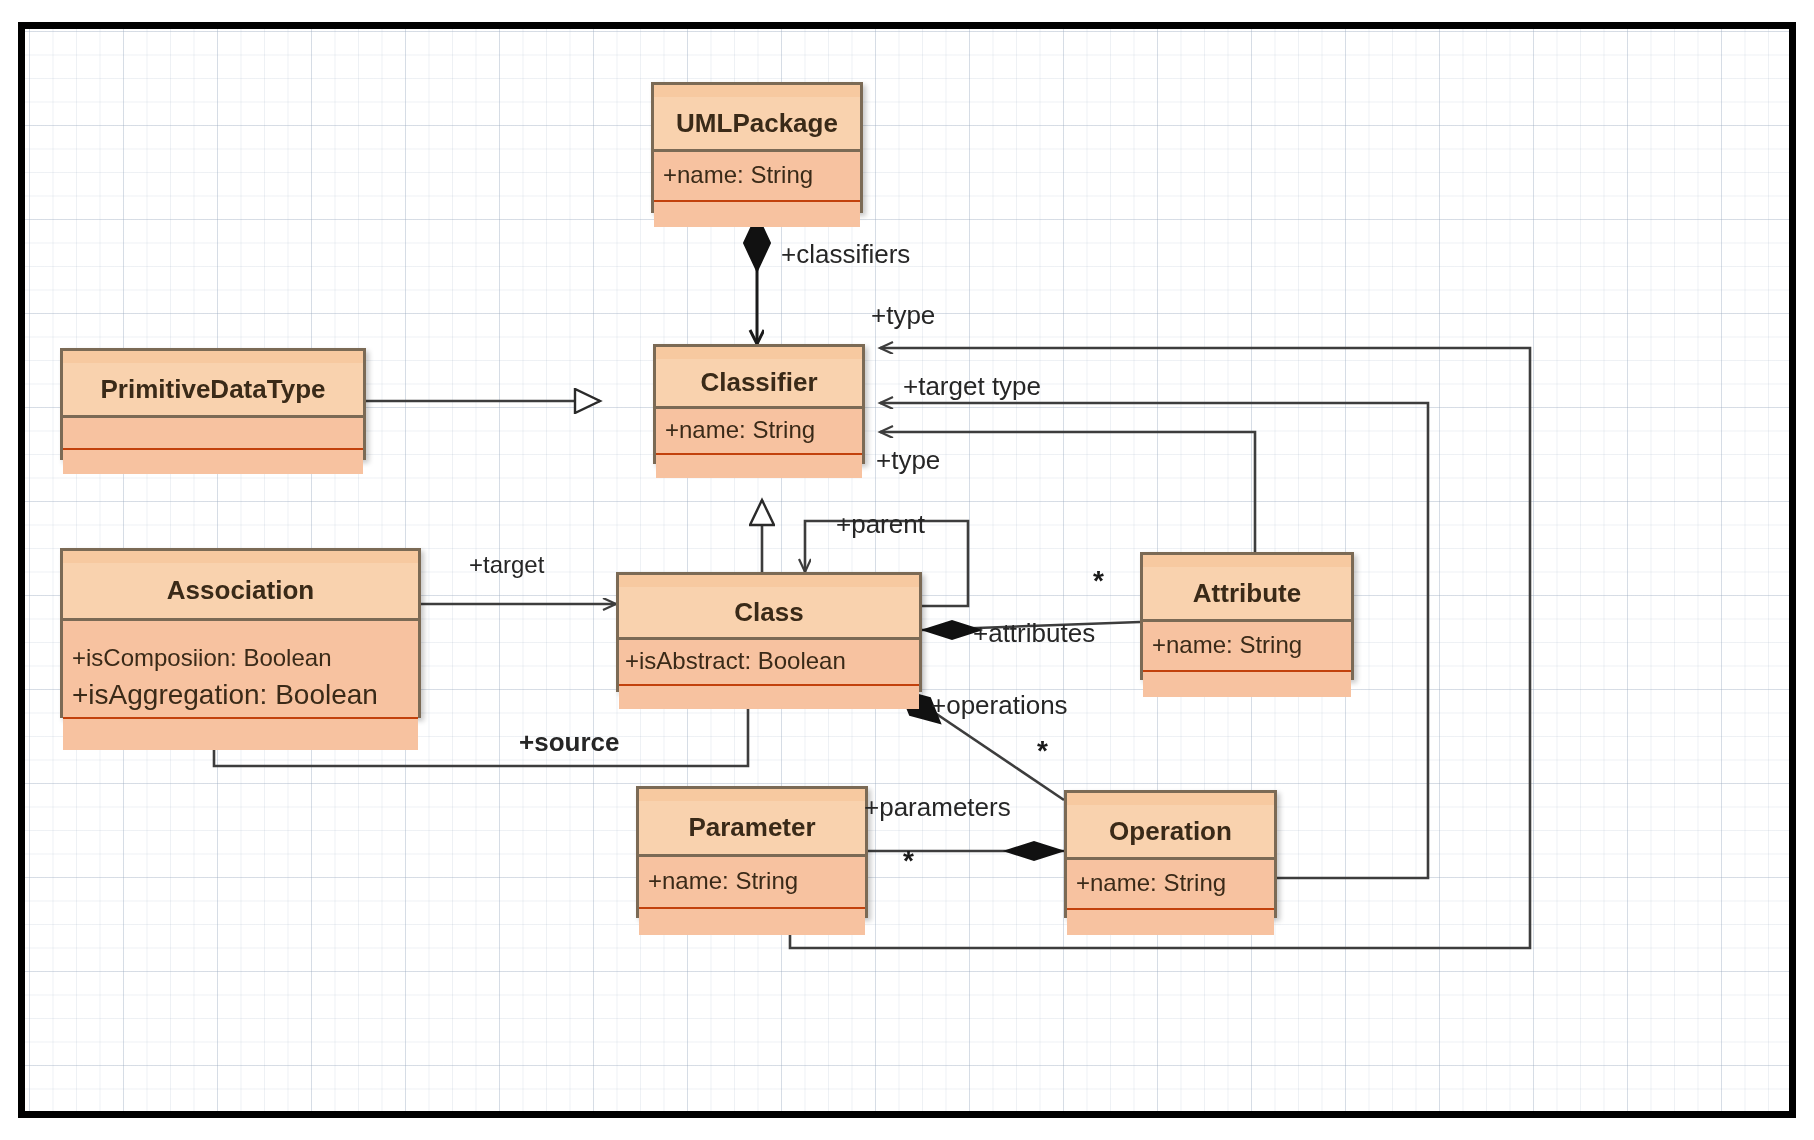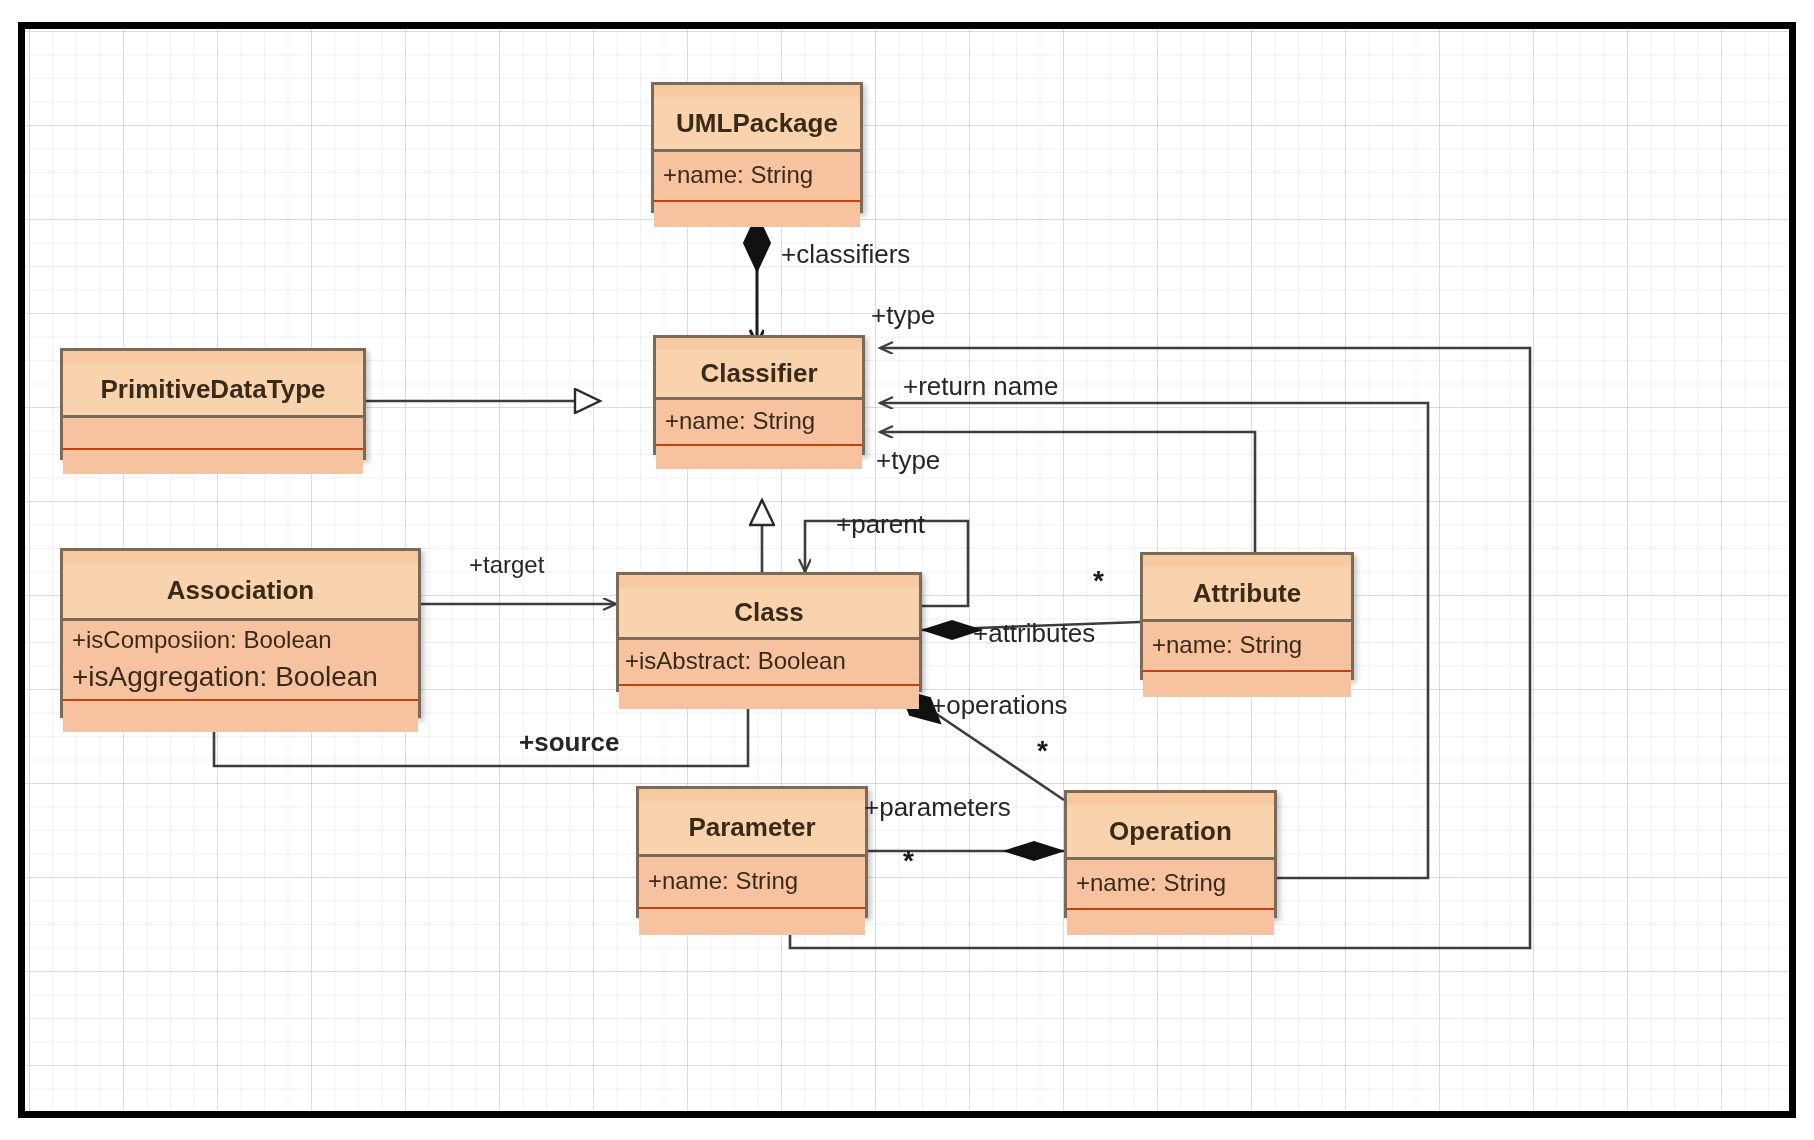--- a/index.html
+++ b/index.html
@@ -180,37 +180,37 @@
   </svg>
 
   <div class="uml-box" style="left:651px; top:82px; width:212px; height:131px;">
     <div class="uml-name" style="height:52px; line-height:52px; font-size:26px;">UMLPackage</div>
     <div class="uml-attrs" style="height:48px;">
       <div class="row" style="line-height:46px; font-size:24px;">+name: String</div>
     </div>
     <div class="uml-ops" style="height:25px;"></div>
   </div>
 
-  <div class="uml-box" style="left:653px; top:335px; width:212px; height:120px;">
+  <div class="uml-box" style="left:653px; top:344px; width:212px; height:120px;">
     <div class="uml-name" style="height:47px; line-height:47px; font-size:26px;">Classifier</div>
     <div class="uml-attrs" style="height:44px;">
       <div class="row" style="line-height:42px; font-size:24px;">+name: String</div>
     </div>
     <div class="uml-ops" style="height:23px;"></div>
   </div>
 
   <div class="uml-box" style="left:60px; top:348px; width:306px; height:112px;">
     <div class="uml-name" style="height:52px; line-height:52px; font-size:26px;">PrimitiveDataType</div>
     <div class="uml-attrs" style="height:30px;"></div>
     <div class="uml-ops" style="height:24px;"></div>
   </div>
 
   <div class="uml-box" style="left:60px; top:548px; width:361px; height:170px;">
     <div class="uml-name" style="height:55px; line-height:55px; font-size:26px;">Association</div>
-    <div class="uml-attrs" style="height:78px; padding-top:0;">
+    <div class="uml-attrs" style="height:78px; padding-top:18px;">
       <div class="row" style="line-height:37px; font-size:24px;">+isComposiion: Boolean</div>
       <div class="row" style="line-height:37px; font-size:28px;">+isAggregation: Boolean</div>
     </div>
     <div class="uml-ops" style="height:31px;"></div>
   </div>
 
   <div class="uml-box" style="left:616px; top:572px; width:306px; height:120px;">
     <div class="uml-name" style="height:50px; line-height:50px; font-size:26px;">Class</div>
     <div class="uml-attrs" style="height:44px; padding-left:6px;">
       <div class="row" style="line-height:42px; font-size:24px;">+isAbstract: Boolean</div>
@@ -239,21 +239,21 @@
     <div class="uml-attrs" style="height:48px;">
       <div class="row" style="line-height:46px; font-size:24px;">+name: String</div>
     </div>
     <div class="uml-ops" style="height:25px;"></div>
   </div>
 
   <div class="edge-label" style="left:781px; top:239px; font-size:26px;">+classifiers</div>
 
   <div class="edge-label" style="left:871px; top:300px; font-size:26px;">+type</div>
 
-  <div class="edge-label" style="left:903px; top:371px; font-size:26px;">+return name</div>
+  <div class="edge-label" style="left:903px; top:371px; font-size:26px;">+target type</div>
 
   <div class="edge-label" style="left:876px; top:445px; font-size:26px;">+type</div>
 
   <div class="edge-label" style="left:836px; top:509px; font-size:26px;">+parent</div>
 
   <div class="edge-label" style="left:461px; top:551px; font-size:24px;margin-left:8px;">+target</div>
 
   <div class="edge-label" style="left:519px; top:727px; font-size:26px;font-weight:bold;">+source</div>
 
   <div class="edge-label" style="left:973px; top:618px; font-size:26px;">+attributes</div>

